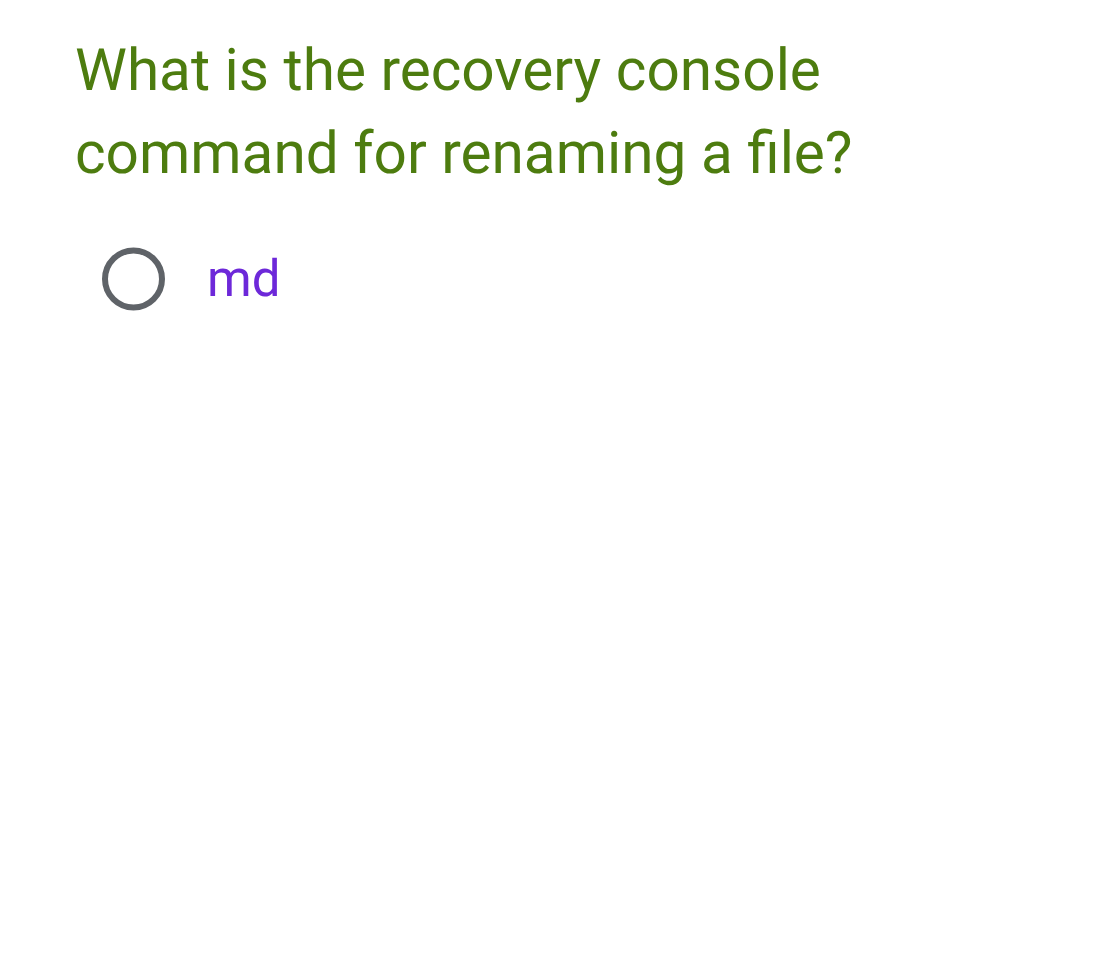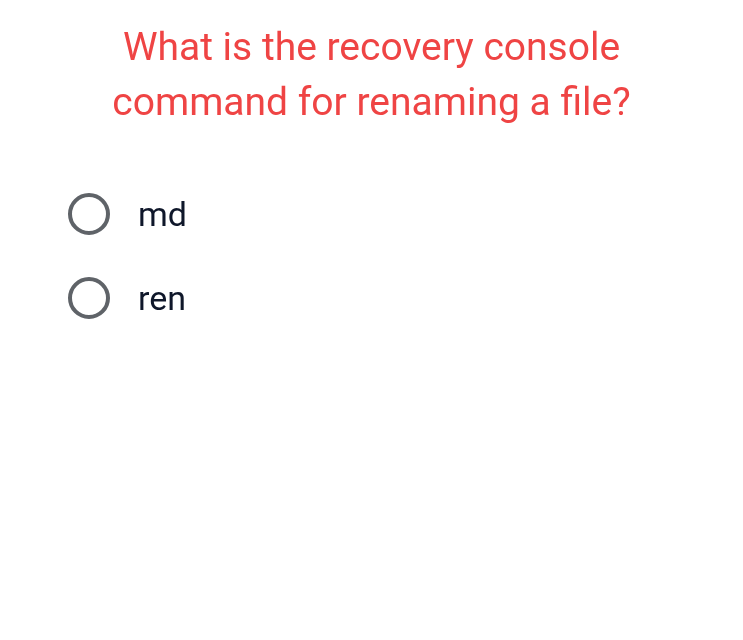--- a/index.html
+++ b/index.html
@@ -9,25 +9,24 @@
     }
     body {
       font-family: -apple-system, BlinkMacSystemFont, 'Segoe UI', Roboto, Arial, sans-serif;
       background: #fff;
       width: 743px;
       height: 640px;
       padding: 20px 50px;
     }
     .question {
       font-size: 39px;
-      color: #ef4444;
+      color: #4d7c0f;
       line-height: 1.4;
-      margin-bottom: 64px;
+      margin-bottom: 36px;
       font-weight: 400;
-      text-align: center;
     }
     .options {
       display: flex;
       flex-direction: column;
       gap: 42px;
       padding-left: 18px;
     }
     .option {
       display: flex;
       align-items: center;
@@ -36,31 +35,27 @@
     }
     .radio-circle {
       width: 42px;
       height: 42px;
       border: 4px solid #5f6368;
       border-radius: 50%;
       flex-shrink: 0;
     }
     .option-label {
       font-size: 34px;
-      color: #0f172a;
+      color: #6d28d9;
       font-weight: 400;
     }
   </style>
 </head>
 <body>
 
 <div class="question">What is the recovery console command for renaming a file?</div>
 
 <div class="options">
   <div class="option">
     <div class="radio-circle"></div>
     <span class="option-label">md</span>
   </div>
-  <div class="option">
-    <div class="radio-circle"></div>
-    <span class="option-label">ren</span>
-  </div>
 </div>
 
 </body></html>

